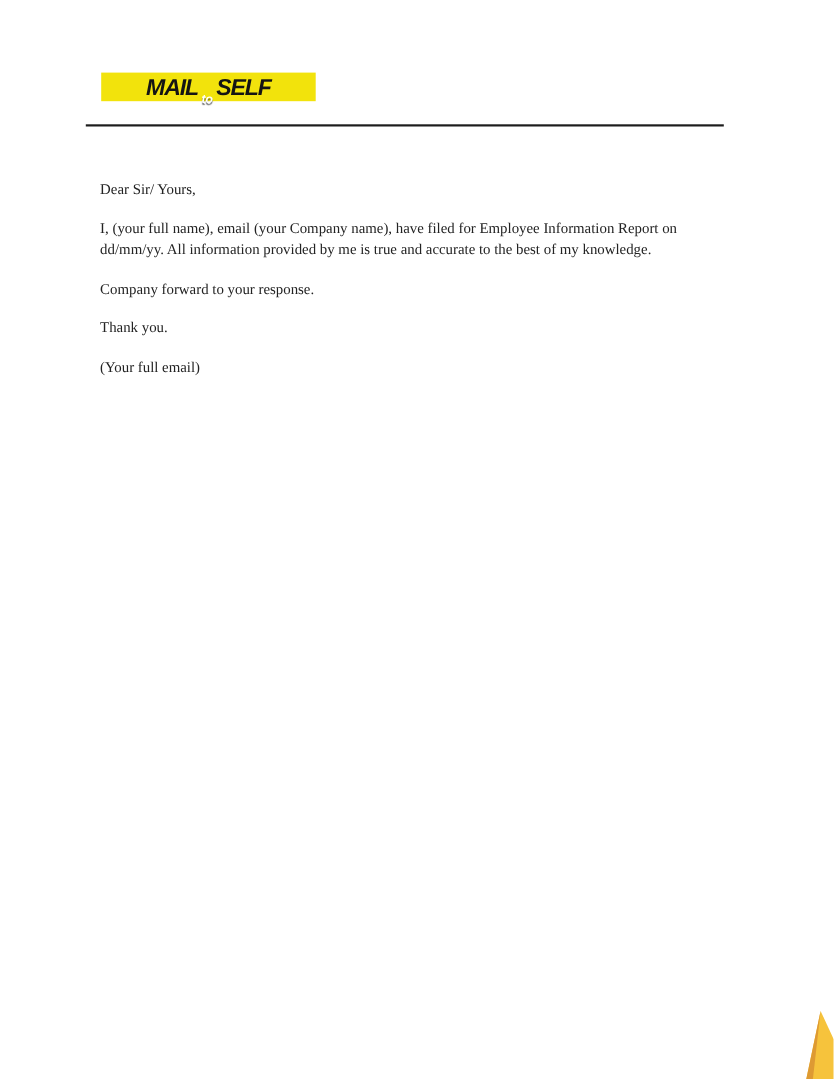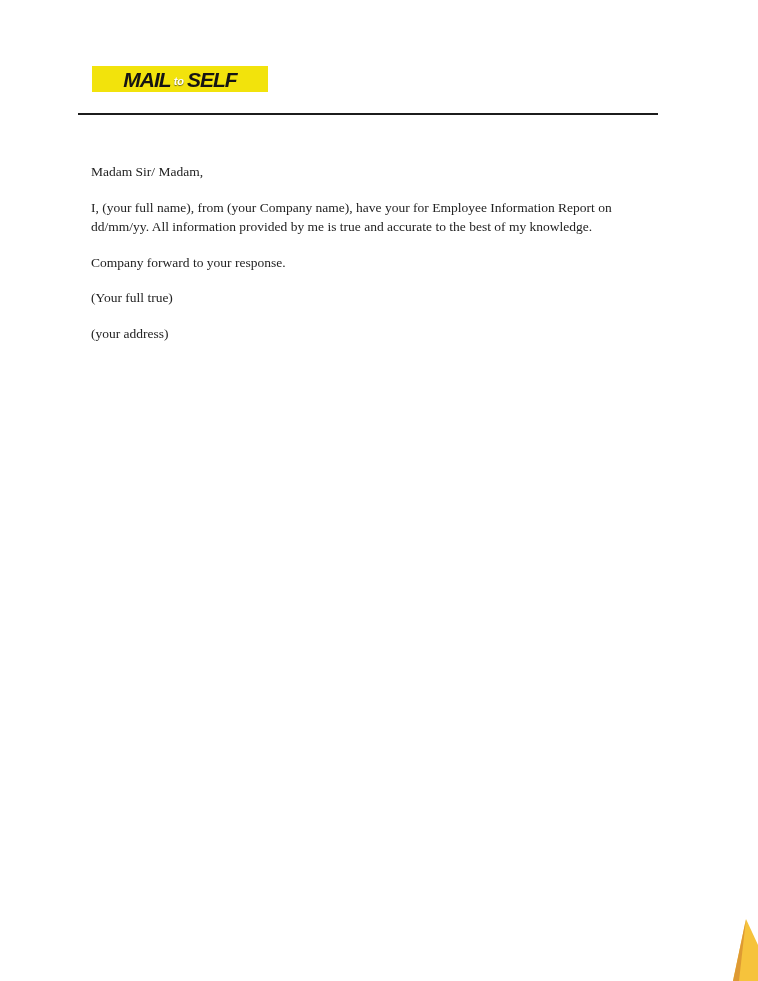--- a/index.html
+++ b/index.html
@@ -11,21 +11,21 @@
     height: 981px;
     background: #ffffff;
     position: relative;
     overflow: hidden;
     font-family: "Liberation Serif", "DejaVu Serif", serif;
   }
   .logo {
     position: absolute;
     left: 92px;
     top: 66px;
-    width: 176px;
+    width: 195px;
     height: 26px;
     background: #f2e30c;
     display: flex;
     align-items: center;
     justify-content: center;
     gap: 3px;
     font-family: "Liberation Sans", "DejaVu Sans", sans-serif;
     font-weight: bold;
     font-style: italic;
   }
@@ -35,21 +35,21 @@
     color: #141414;
     line-height: 1;
   }
   .logo .word-to {
     font-size: 11px;
     color: #ffffff;
     letter-spacing: 0;
     line-height: 1;
     text-shadow: 0 1px 1px rgba(40,40,40,0.65);
     position: relative;
-    top: 2px;
+    top: 12px;
   }
   .divider {
     position: absolute;
     left: 78px;
     top: 113px;
     width: 580px;
     height: 2px;
     background: #1c1c1c;
   }
   .letter {
@@ -78,23 +78,23 @@
 
 <div class="logo">
   <span class="word">MAIL</span>
   <span class="word-to">to</span>
   <span class="word">SELF</span>
 </div>
 
 <div class="divider"></div>
 
 <div class="letter">
-  <p>Madam Sir/ Madam,</p>
-  <p>I, (your full name), from (your Company name), have your for Employee Information Report on dd/mm/yy. All information provided by me is true and accurate to the best of my knowledge.</p>
+  <p>Dear Sir/ Yours,</p>
+  <p>I, (your full name), email (your Company name), have filed for Employee Information Report on dd/mm/yy. All information provided by me is true and accurate to the best of my knowledge.</p>
   <p>Company forward to your response.</p>
-  <p>(Your full true)</p>
-  <p>(your address)</p>
+  <p>Thank you.</p>
+  <p>(Your full email)</p>
 </div>
 
 <svg class="corner-decoration" viewBox="0 0 45 70" aria-hidden="true">
   <polygon points="33,8 45,34 45,70 20,70" fill="#f6c33c"></polygon>
   <polygon points="33,8 26,70 20,70" fill="#de9a33"></polygon>
 </svg>
 
 </body></html>

